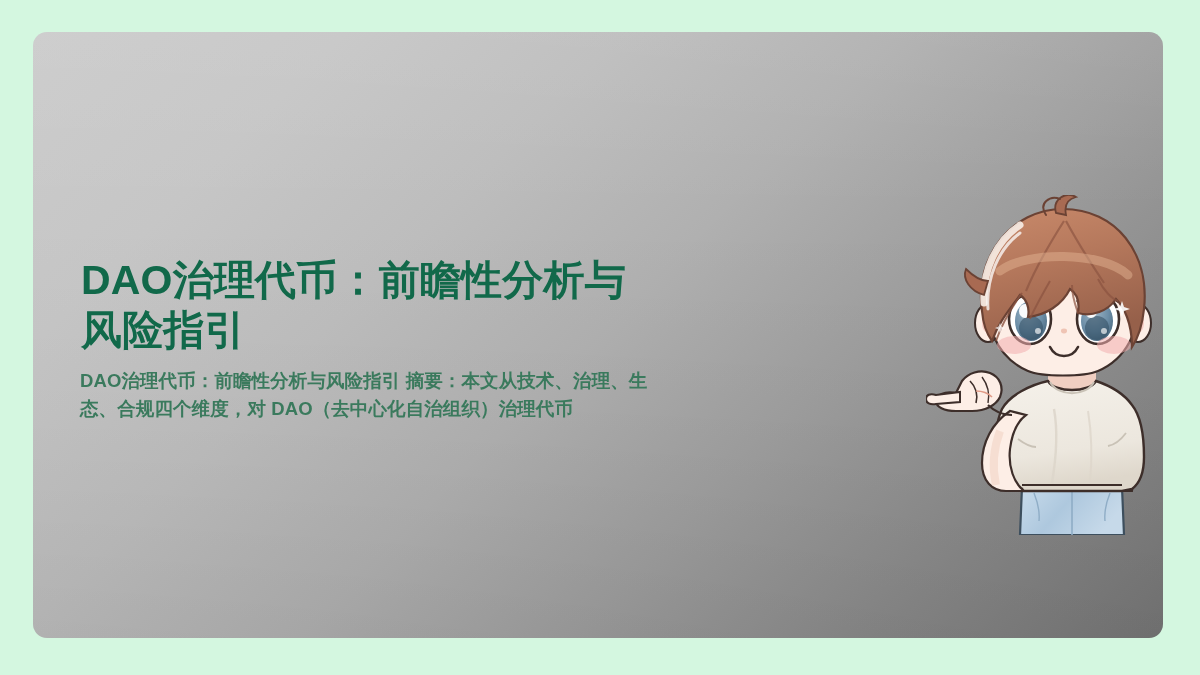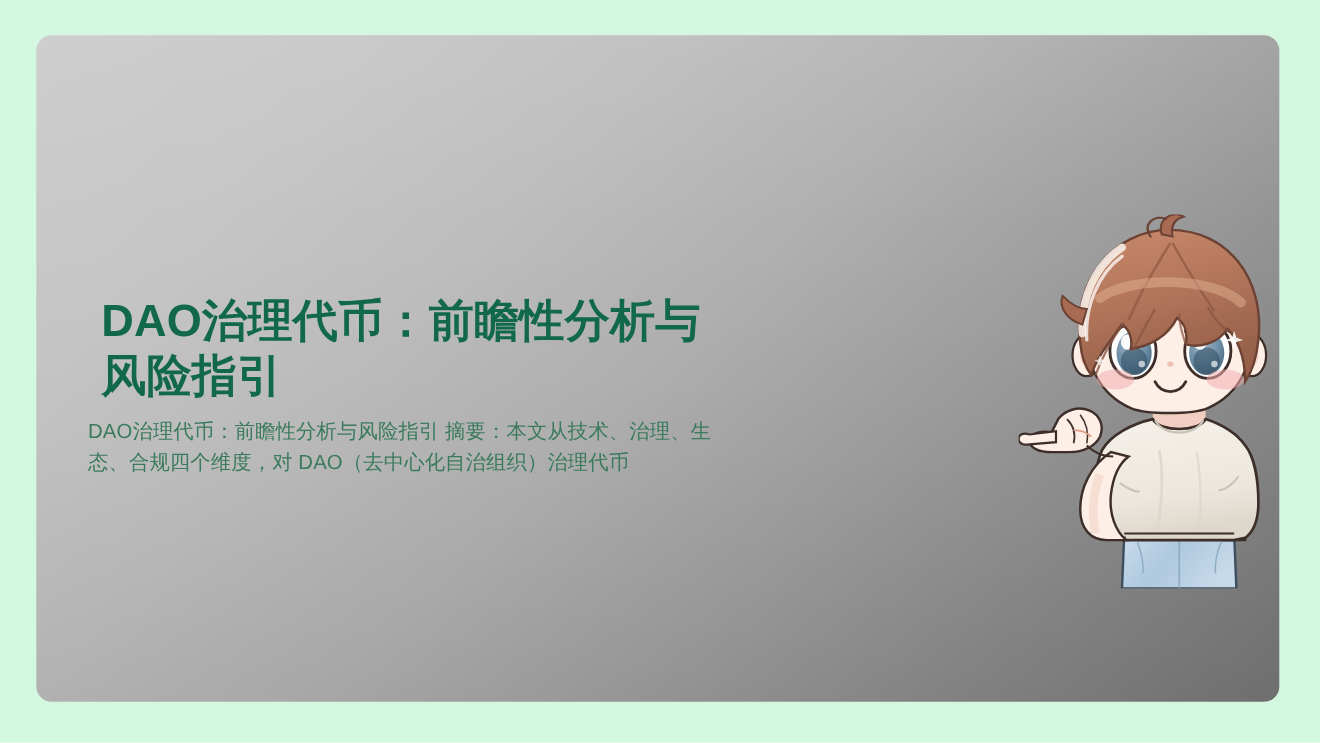--- a/index.html
+++ b/index.html
@@ -53,33 +53,33 @@
   }
 
   
   #text-block {
     position: absolute;
     left: 47px;
     top: 222px;
     width: 720px;
   }
   #slide-title {
-    margin: 12px;
+    margin: 1px;
     font-size: 41px;
     line-height: 1.22;
     font-weight: 700;
     letter-spacing: 0.2px;
     color: #11694a;
     white-space: pre-line;
   }
   #slide-subtitle {
     margin: 12px 0 0 0;
     font-size: 18.5px;
     line-height: 1.52;
-    font-weight: 400;
+    font-weight: 700;
     letter-spacing: 0.1px;
     color: #3a7a5d;
     white-space: pre-line;
   }
 
   
   #character {
     position: absolute;
     left: 893px;
     top: 163px;

